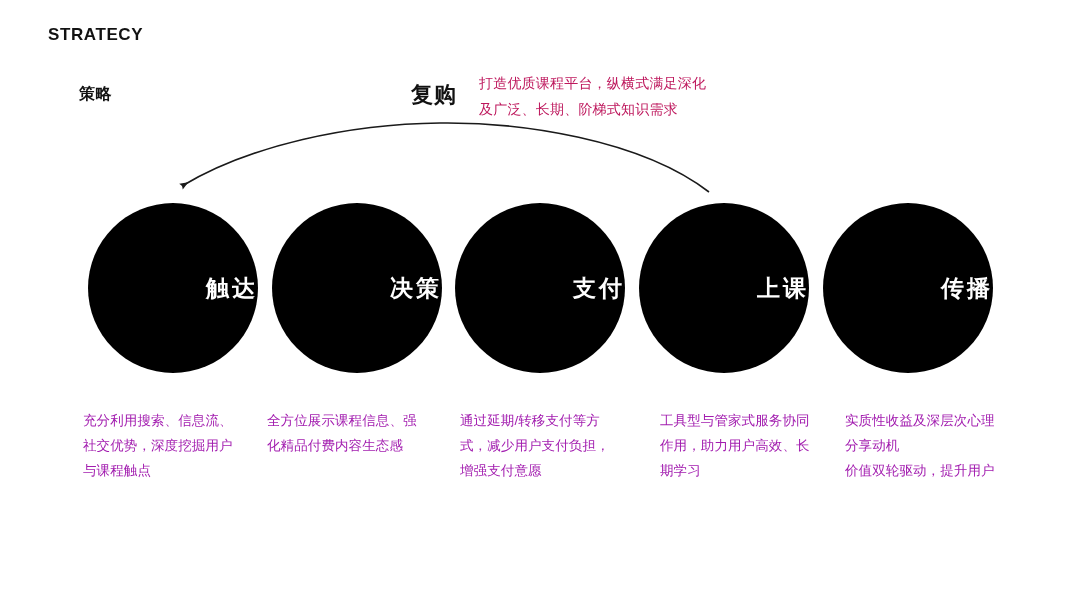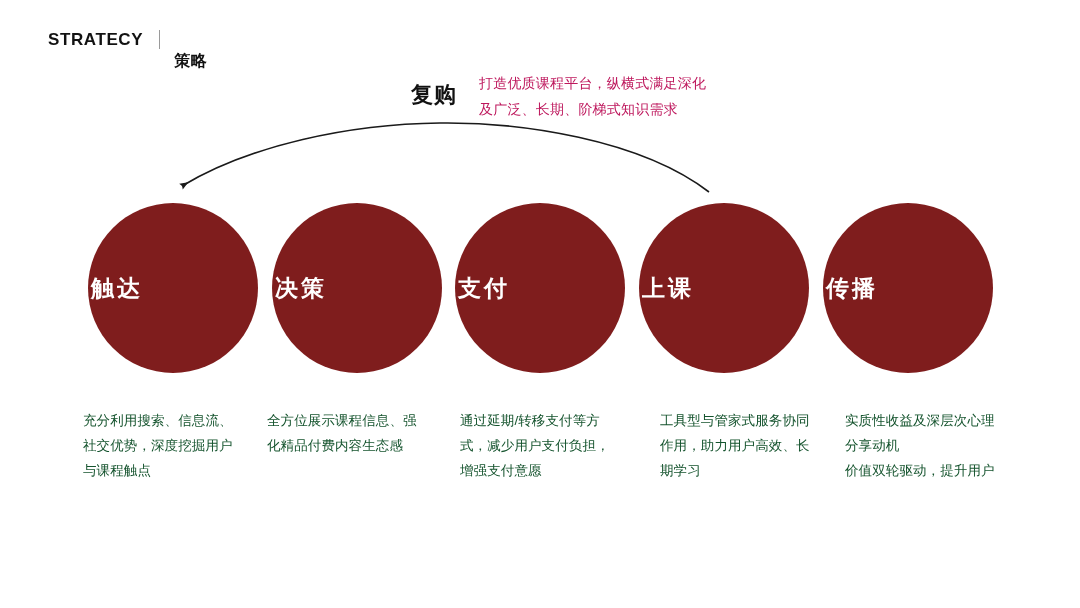--- a/index.html
+++ b/index.html
@@ -19,20 +19,21 @@
   }
 
   
   #header {
     position: absolute;
     left: 48px;
     top: 26px;
     display: flex;
     align-items: center;
     height: 26px;
+    flex-direction: column;
   }
   #header .eyebrow-en {
     font-size: 17px;
     font-weight: 700;
     letter-spacing: 0.6px;
     color: #121212;
     line-height: 1;
   }
   #header .eyebrow-divider {
     width: 1px;
@@ -99,42 +100,42 @@
   .stage {
     position: absolute;
     top: 203px;
     width: 184px;
   }
   .stage-circle {
     width: 170px;
     height: 170px;
     margin: 0 auto;
     border-radius: 50%;
-    background: #7f1d1d;
+    background: #000000;
     display: flex;
     align-items: center;
-    justify-content: flex-start;
+    justify-content: flex-end;
     font-family: Liberation Serif, serif;
   }
   .stage-label {
     color: #ffffff;
     font-size: 23px;
     font-weight: 700;
     letter-spacing: 3px;
     text-indent: 3px;
     line-height: 1;
   }
   .stage-caption {
     position: absolute;
     top: 205px;
     left: 2px;
     width: 172px;
     font-size: 13.5px;
     line-height: 25px;
-    color: #14532d;
+    color: #a21caf;
     letter-spacing: 0.1px;
   }
   .stage-caption .line {
     display: block;
     white-space: nowrap;
   }
 
   .stage-0 { left: 81px; }
   .stage-1 { left: 265px; }
   .stage-2 { left: 448px; }

